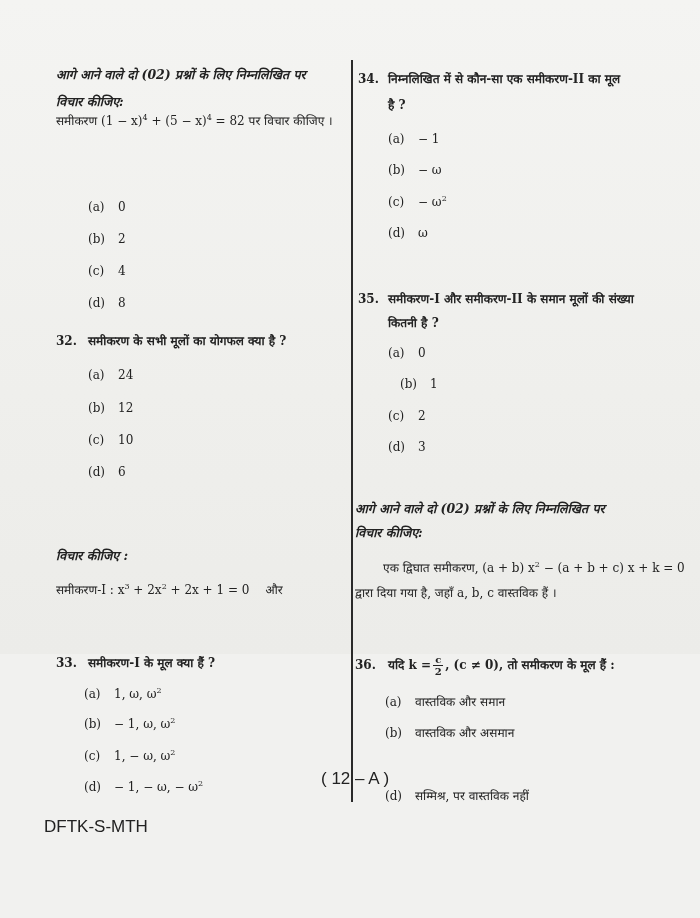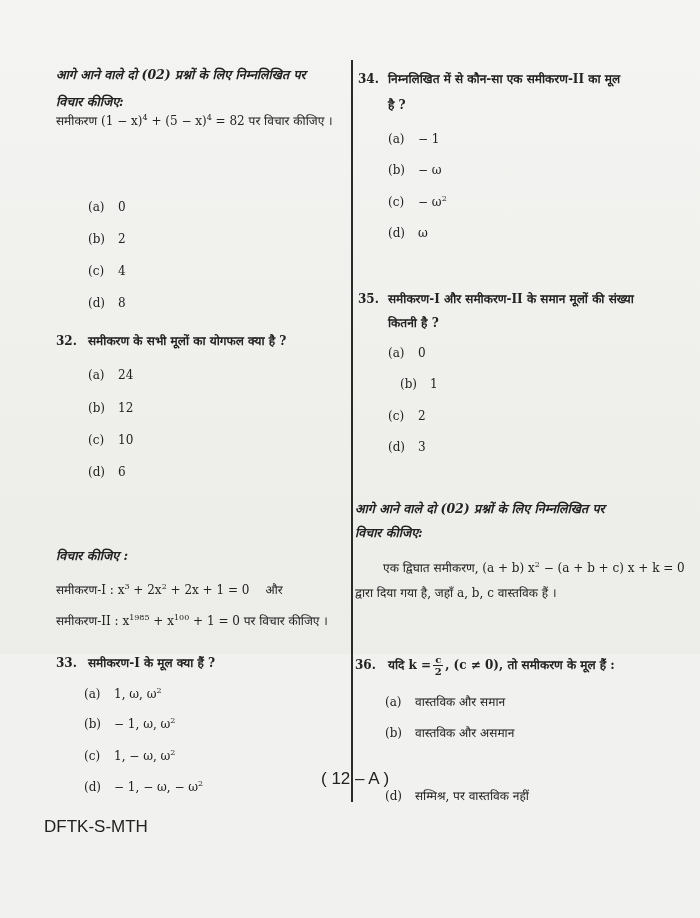--- a/index.html
+++ b/index.html
@@ -55,23 +55,20 @@
   <div class="abs opt" style="left:88px; top:368px;"><span class="lbl">(a)</span><span>24</span></div>
   <div class="abs opt" style="left:88px; top:401px;"><span class="lbl">(b)</span><span>12</span></div>
   <div class="abs opt" style="left:88px; top:433px;"><span class="lbl">(c)</span><span>10</span></div>
   <div class="abs opt" style="left:88px; top:465px;"><span class="lbl">(d)</span><span>6</span></div>
 
   <div class="abs instr" style="left:56px; top:547px;">विचार कीजिए :</div>
 
   <div class="abs txt" style="left:56px; top:581px;">
     <span>समीकरण-I : x</span><sup>3</sup><span> + 2x</span><sup>2</sup><span> + 2x + 1 = 0</span><span style="margin-left:16px;">और</span>
   </div>
-  <div class="abs txt" style="left:56px; top:612px;">
-    <span>समीकरण-II : x</span><sup>1985</sup><span> + x</span><sup>100</sup><span> + 1 = 0 पर विचार कीजिए ।</span>
-  </div>
 
   <div class="abs qtext" style="left:56px; top:654px;">
     <span class="qnum">33.</span><span>समीकरण-I के मूल क्या हैं ?</span>
   </div>
   <div class="abs opt" style="left:84px; top:687px;"><span class="lbl">(a)</span><span>1, ω, ω</span><sup>2</sup></div>
   <div class="abs opt" style="left:84px; top:717px;"><span class="lbl">(b)</span><span>− 1, ω, ω</span><sup>2</sup></div>
   <div class="abs opt" style="left:84px; top:749px;"><span class="lbl">(c)</span><span>1, − ω, ω</span><sup>2</sup></div>
   <div class="abs opt" style="left:84px; top:780px;"><span class="lbl">(d)</span><span>− 1, − ω, − ω</span><sup>2</sup></div>
 
   <div class="abs qtext" style="left:358px; top:70px;">

